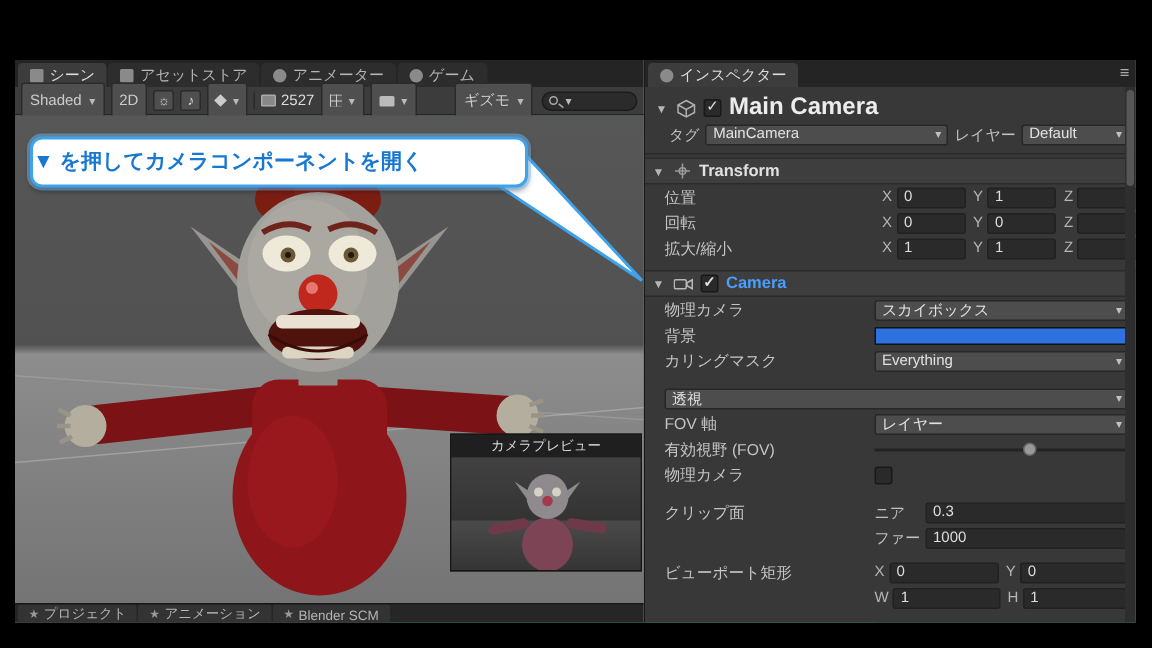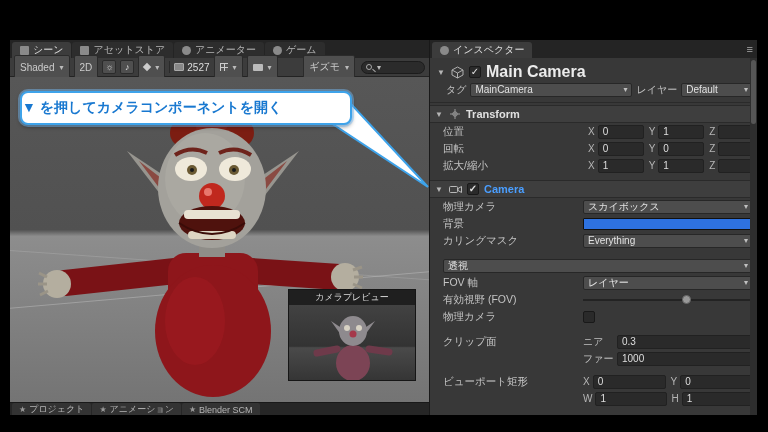--- a/index.html
+++ b/index.html
@@ -34,21 +34,21 @@
 .camico{width:10px;height:7px;background:#bbb;border-radius:1px;position:relative}
 .search{margin-left:2px;width:64px;height:13px;background:#2b2b2b;border:1px solid #1c1c1c;border-radius:7px;display:flex;align-items:center;padding:0 4px;gap:2px}
 .mag{width:6px;height:6px;border:1px solid #aaa;border-radius:50%;position:relative}
 .mag::after{content:"";position:absolute;left:5px;top:5px;width:4px;height:1px;background:#aaa;transform:rotate(40deg)}
 .viewport{flex:1;position:relative;overflow:hidden;
   background:linear-gradient(180deg,#575757 0%,#515151 47%,#8d8d8d 49%,#747474 100%)}
 .gl{position:absolute;height:1px;background:rgba(230,230,230,.3)}
 .callout{position:absolute;left:10px;top:14px;width:332px;height:34px;background:#fff;border:2px solid #3ea3ea;border-radius:8px;box-shadow:0 0 0 2px rgba(120,190,250,.45),0 2px 4px rgba(0,0,0,.4);display:flex;align-items:center;justify-content:flex-start;color:#1878d0;font-weight:bold;font-size:14px;z-index:6;white-space:nowrap}
 .tailsvg{position:absolute;inset:0;z-index:5;pointer-events:none}
 .charsvg{position:absolute;left:25px;top:16px;z-index:2}
-.campreview{position:absolute;left:278px;top:212px;width:128px;height:92px;background:#2f2f2f;border:1px solid #161616;z-index:4}
+.campreview{position:absolute;left:290px;top:212px;width:128px;height:92px;background:#2f2f2f;border:1px solid #161616;z-index:4}
 .cp-title{height:15px;background:#1f1f1f;color:#ddd;font-size:9px;text-align:center;line-height:15px}
 .cp-body{position:relative;height:75px;overflow:hidden;background:linear-gradient(180deg,#424242 0%,#333 55%,#4a4a4a 57%,#353535 100%)}
 .bbar{height:13px;background:#262626;border-top:1px solid #191919;display:flex;align-items:flex-start;gap:1px;padding-left:2px;overflow:hidden;flex:none}
 .btab{height:13px;background:#333;padding:1px 7px;font-size:9px;color:#b5b5b5;display:flex;align-items:center;gap:3px;border-radius:2px 2px 0 0;white-space:nowrap}
 .star{color:#999;font-size:8px}
 
 
 .inspector{flex:1;display:flex;flex-direction:column;background:#383838;min-width:0}
 .menuico{margin-left:auto;margin-right:4px;color:#aaa;font-size:11px;align-self:center}
 .ibody{flex:1;position:relative;overflow:hidden;padding-top:4px;font-size:10.5px}

